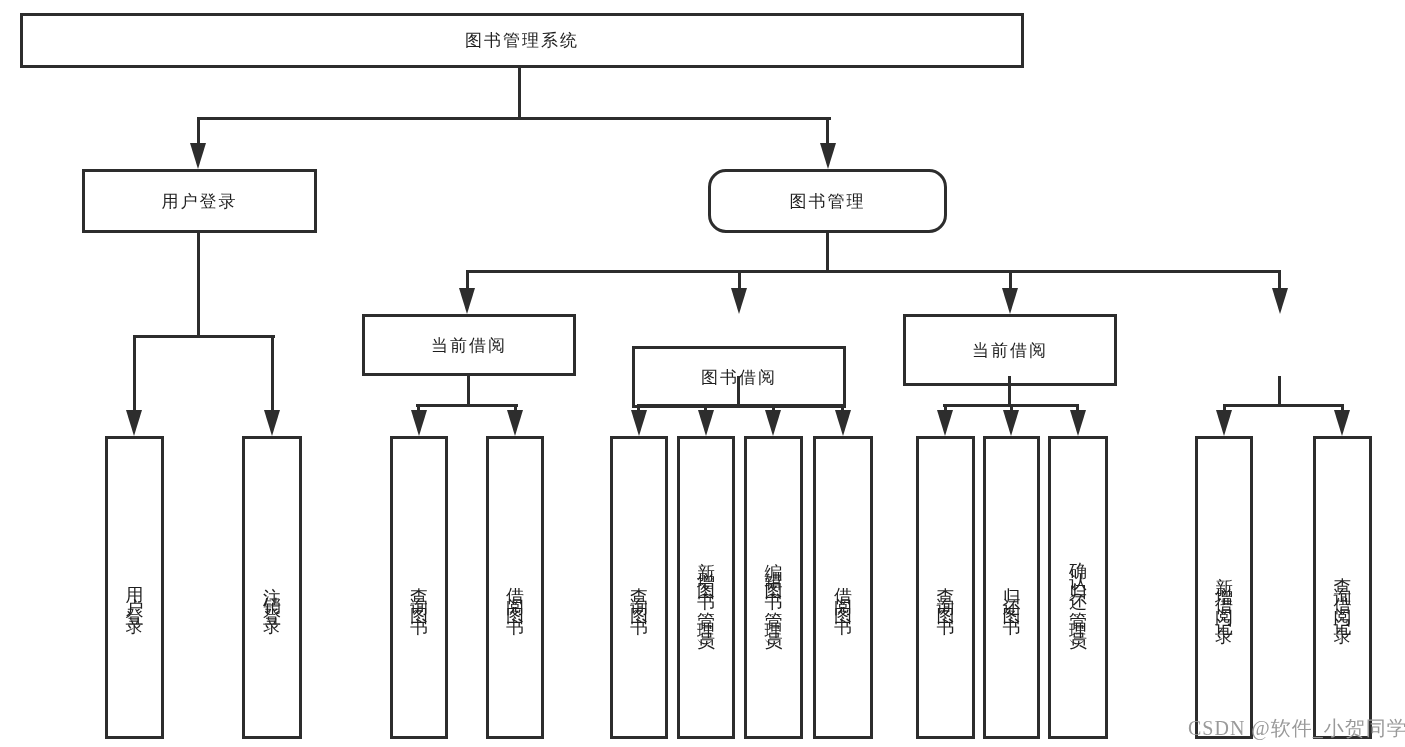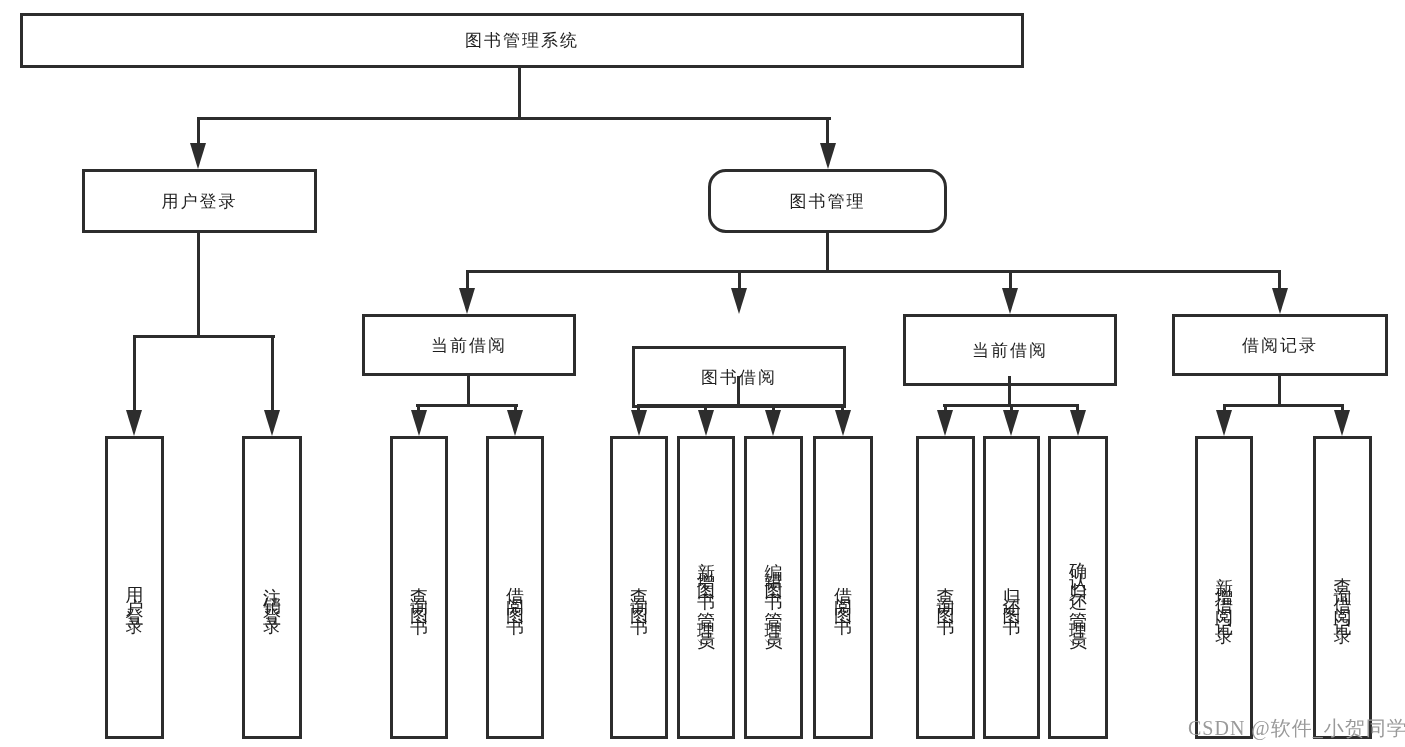--- a/index.html
+++ b/index.html
@@ -104,23 +104,20 @@
 
   <div class="box h-box" style="left:362px;top:314px;width:214px;height:62px;">
     <span>当前借阅</span>
   </div>
   <div class="box h-box" style="left:632px;top:314px;width:214px;height:62px;margin-top:32px;">
     <span>图书借阅</span>
   </div>
   <div class="box h-box" style="left:903px;top:314px;width:214px;height:72px;">
     <span>当前借阅</span>
   </div>
-  <div class="box h-box" style="left:1172px;top:314px;width:216px;height:62px;">
-    <span>借阅记录</span>
-  </div>
 
   <div class="line" style="left:467px;top:376px;width:3px;height:31px;"></div>
   <div class="line" style="left:737px;top:376px;width:3px;height:31px;"></div>
   <div class="line" style="left:1008px;top:376px;width:3px;height:31px;"></div>
   <div class="line" style="left:1278px;top:376px;width:3px;height:31px;"></div>
 
   <div class="line" style="left:416px;top:404px;width:102px;height:3px;"></div>
   <div class="line" style="left:637px;top:404px;width:206px;height:3px;"></div>
   <div class="line" style="left:943px;top:404px;width:136px;height:3px;"></div>
   <div class="line" style="left:1223px;top:404px;width:120px;height:3px;"></div>

